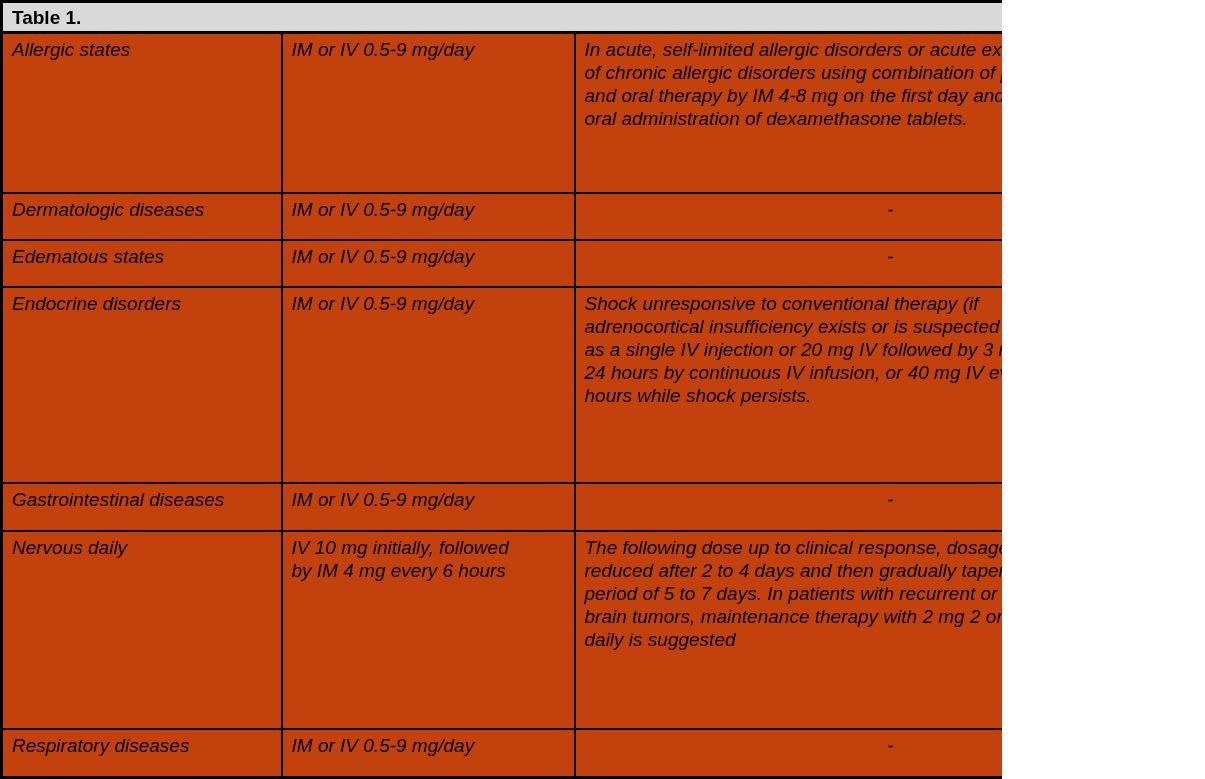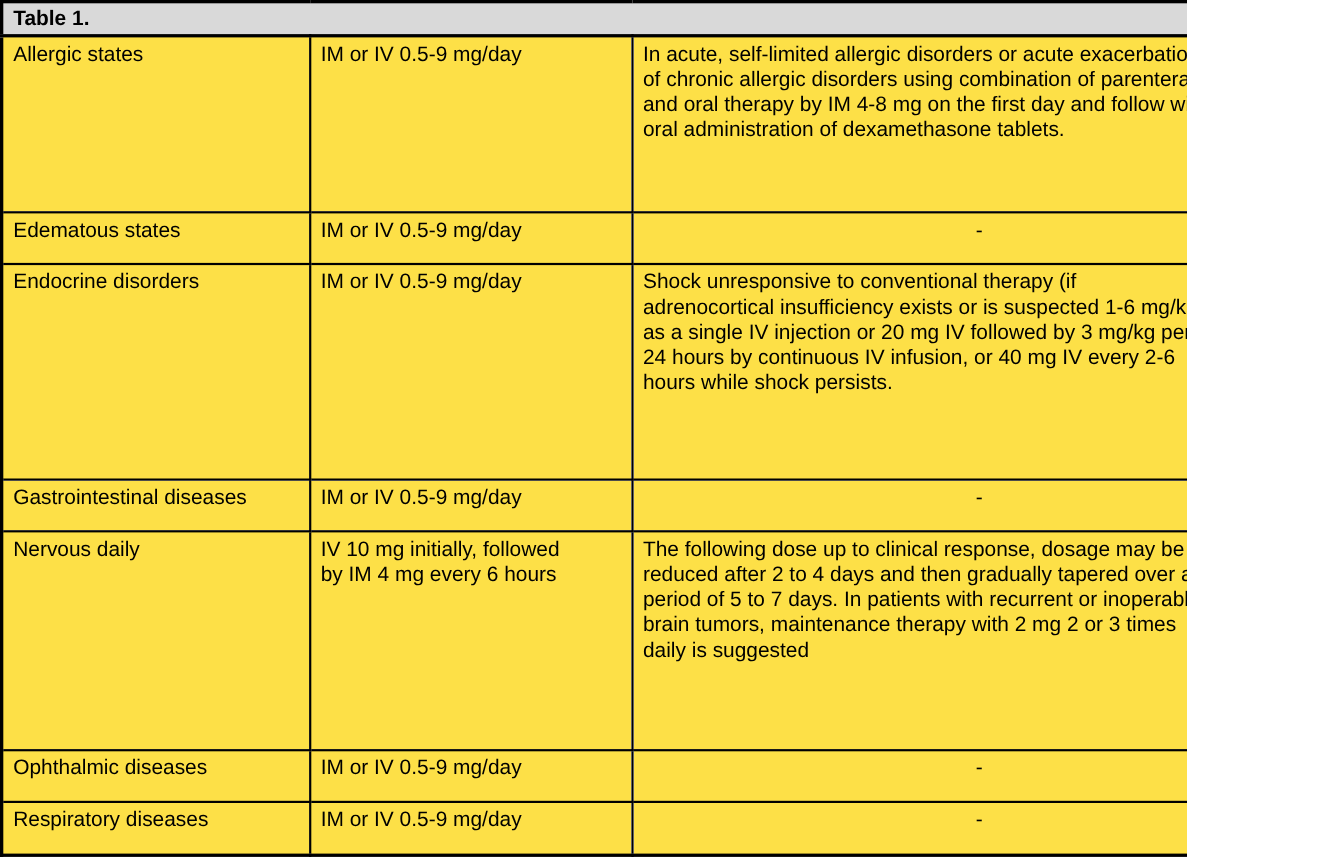--- a/index.html
+++ b/index.html
@@ -1,21 +1,21 @@
 <!DOCTYPE html>
 <html><head>
 <meta charset="utf-8">
 <style>
   html, body {
     margin: 0;
     padding: 0;
     background: #ffffff;
   }
   .page {
-    width: 1079px;
+    width: 1002px;
     height: 779px;
     box-sizing: border-box;
     overflow: hidden;
     font-family: "Liberation Sans", sans-serif;
     color: #000000;
   }
   table.t1 {
     width: 1205px;
     height: 779px;
     border-collapse: collapse;
@@ -46,21 +46,22 @@
   tr.header-row th {
     font-weight: bold;
     text-align: center;
     vertical-align: middle;
     height: 60px;
     background: #ffffff;
   }
   tbody td {
     white-space: pre-line;
     text-align: left;
-    background: #fde047;
+    background: #c2410c;
+    font-style: italic;
   }
   tbody td.dash {
     text-align: center;
     white-space: normal;
   }
   tr.row-simple  { height: 33px; }
   tr.row-tall-a  { height: 112px; }
   tr.row-tall-b  { height: 137px; }
   tr.row-tall-c  { height: 139px; }
 </style>
@@ -82,20 +83,25 @@
     <tbody>
       <tr class="row-tall-a">
         <td>Allergic states</td>
         <td>IM or IV 0.5-9 mg/day</td>
         <td>In acute, self-limited allergic disorders or acute exacerbations
 of chronic allergic disorders using combination of parenteral
 and oral therapy by IM 4-8 mg on the first day and follow with
 oral administration of dexamethasone tablets.</td>
       </tr>
       <tr class="row-simple">
+        <td>Dermatologic diseases</td>
+        <td>IM or IV 0.5-9 mg/day</td>
+        <td class="dash">-</td>
+      </tr>
+      <tr class="row-simple">
         <td>Edematous states</td>
         <td>IM or IV 0.5-9 mg/day</td>
         <td class="dash">-</td>
       </tr>
       <tr class="row-tall-b">
         <td>Endocrine disorders</td>
         <td>IM or IV 0.5-9 mg/day</td>
         <td>Shock unresponsive to conventional therapy (if
 adrenocortical insufficiency exists or is suspected 1-6 mg/kg
 as a single IV injection or 20 mg IV followed by 3 mg/kg per
@@ -111,24 +117,19 @@
         <td>Nervous daily</td>
         <td>IV 10 mg initially, followed
 by IM 4 mg every 6 hours</td>
         <td>The following dose up to clinical response, dosage may be
 reduced after 2 to 4 days and then gradually tapered over a
 period of 5 to 7 days. In patients with recurrent or inoperable
 brain tumors, maintenance therapy with 2 mg 2 or 3 times
 daily is suggested</td>
       </tr>
       <tr class="row-simple">
-        <td>Ophthalmic diseases</td>
-        <td>IM or IV 0.5-9 mg/day</td>
-        <td class="dash">-</td>
-      </tr>
-      <tr class="row-simple">
         <td>Respiratory diseases</td>
         <td>IM or IV 0.5-9 mg/day</td>
         <td class="dash">-</td>
       </tr>
     </tbody>
   </table>
 </div>
 
 </body></html>

